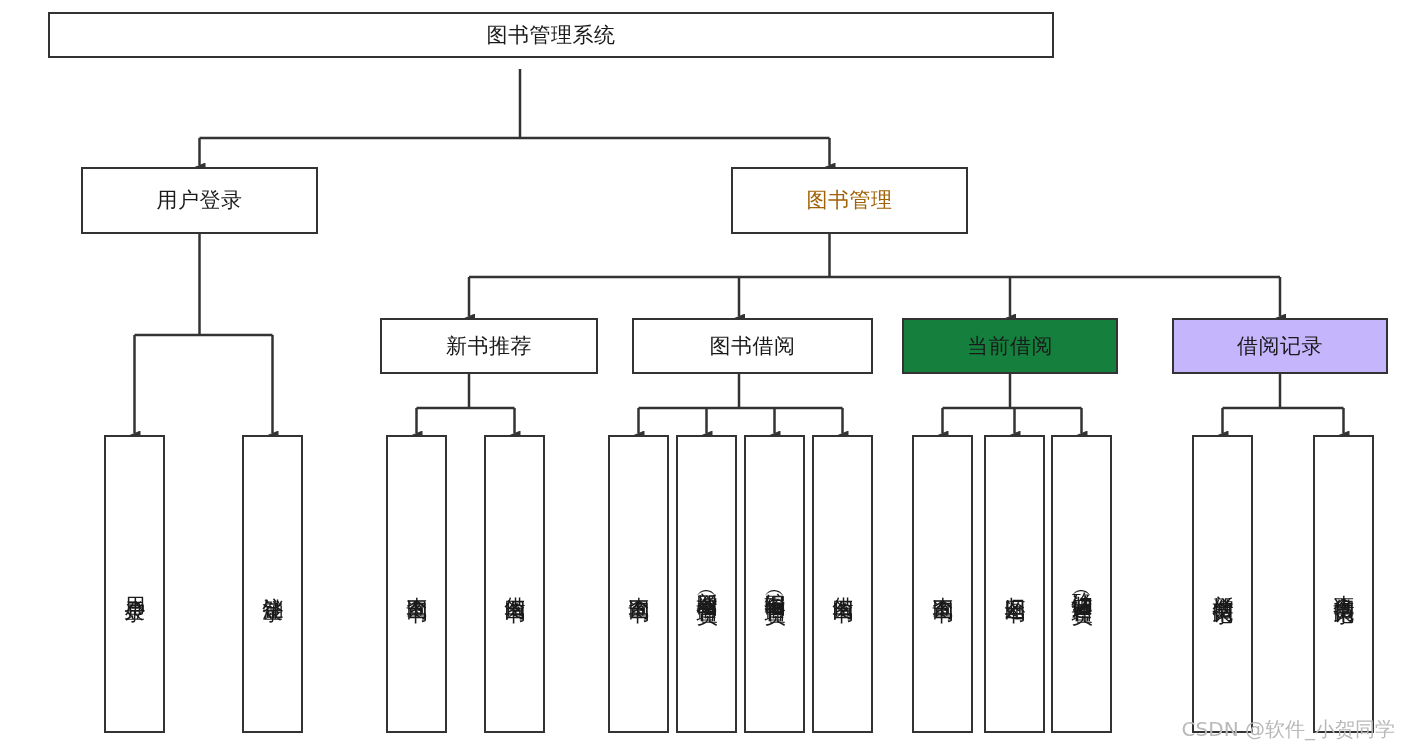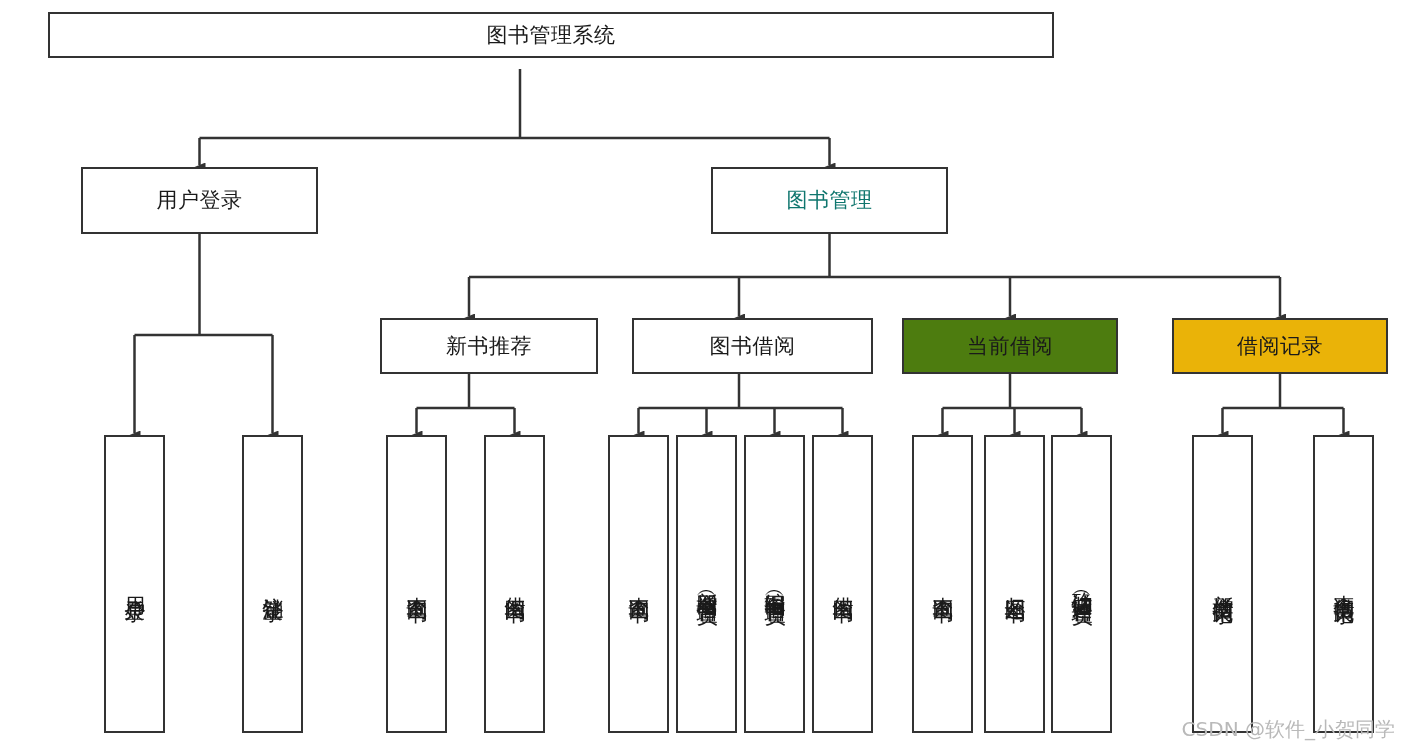--- a/index.html
+++ b/index.html
@@ -115,33 +115,33 @@
         <line x1="1343.5" y1="408" x2="1343.5" y2="433" stroke="#333333" stroke-width="2.5" marker-end="url(#arrowhead)"></line>
       </g>
   </svg>
   <div id="nodes-layer">
       <div class="node h" id="node-root" style="left: 17px; top: 12px; width: 1006px; height: 46px; border-color: rgb(51, 51, 51); background: rgb(255, 255, 255); color: rgb(26, 26, 26); margin-left: 31px;">
         <span class="node-label">图书管理系统</span>
       </div>
       <div class="node h" id="node-user-login" style="left: 81px; top: 167px; width: 237px; height: 67px; border-color: rgb(51, 51, 51); background: rgb(255, 255, 255); color: rgb(26, 26, 26);">
         <span class="node-label">用户登录</span>
       </div>
-      <div class="node h" id="node-book-manage" style="left: 711px; top: 167px; width: 237px; height: 67px; border-color: rgb(51, 51, 51); background: rgb(255, 255, 255); color: #0f766e;">
+      <div class="node h" id="node-book-manage" style="left: 731px; top: 167px; width: 237px; height: 67px; border-color: rgb(51, 51, 51); background: rgb(255, 255, 255); color: #a16207;">
         <span class="node-label">图书管理</span>
       </div>
       <div class="node h" id="node-new-book-rec" style="left: 380px; top: 318px; width: 218px; height: 56px; border-color: rgb(51, 51, 51); background: rgb(255, 255, 255); color: rgb(26, 26, 26);">
         <span class="node-label">新书推荐</span>
       </div>
       <div class="node h" id="node-book-borrow" style="left: 632px; top: 318px; width: 241px; height: 56px; border-color: rgb(51, 51, 51); background: rgb(255, 255, 255); color: rgb(26, 26, 26);">
         <span class="node-label">图书借阅</span>
       </div>
-      <div class="node h" id="node-current-borrow" style="left: 902px; top: 318px; width: 216px; height: 56px; border-color: rgb(51, 51, 51); background: #4d7c0f; color: rgb(26, 26, 26);">
+      <div class="node h" id="node-current-borrow" style="left: 902px; top: 318px; width: 216px; height: 56px; border-color: rgb(51, 51, 51); background: #15803d; color: rgb(26, 26, 26);">
         <span class="node-label">当前借阅</span>
       </div>
-      <div class="node h" id="node-borrow-record" style="left: 1172px; top: 318px; width: 216px; height: 56px; border-color: rgb(51, 51, 51); background: #eab308; color: rgb(26, 26, 26);">
+      <div class="node h" id="node-borrow-record" style="left: 1172px; top: 318px; width: 216px; height: 56px; border-color: rgb(51, 51, 51); background: #c4b5fd; color: rgb(26, 26, 26);">
         <span class="node-label">借阅记录</span>
       </div>
       <div class="node v" id="node-leaf-user-login" style="left: 104px; top: 435px; width: 61px; height: 298px; border-color: rgb(51, 51, 51); background: rgb(255, 255, 255); color: rgb(26, 26, 26);">
         <span class="node-label">用户登录</span>
       </div>
       <div class="node v" id="node-leaf-user-logout" style="left: 242px; top: 435px; width: 61px; height: 298px; border-color: rgb(51, 51, 51); background: rgb(255, 255, 255); color: rgb(26, 26, 26);">
         <span class="node-label">注销登录</span>
       </div>
       <div class="node v" id="node-leaf-rec-query" style="left: 386px; top: 435px; width: 61px; height: 298px; border-color: rgb(51, 51, 51); background: rgb(255, 255, 255); color: rgb(26, 26, 26);">
         <span class="node-label">查询图书</span>

